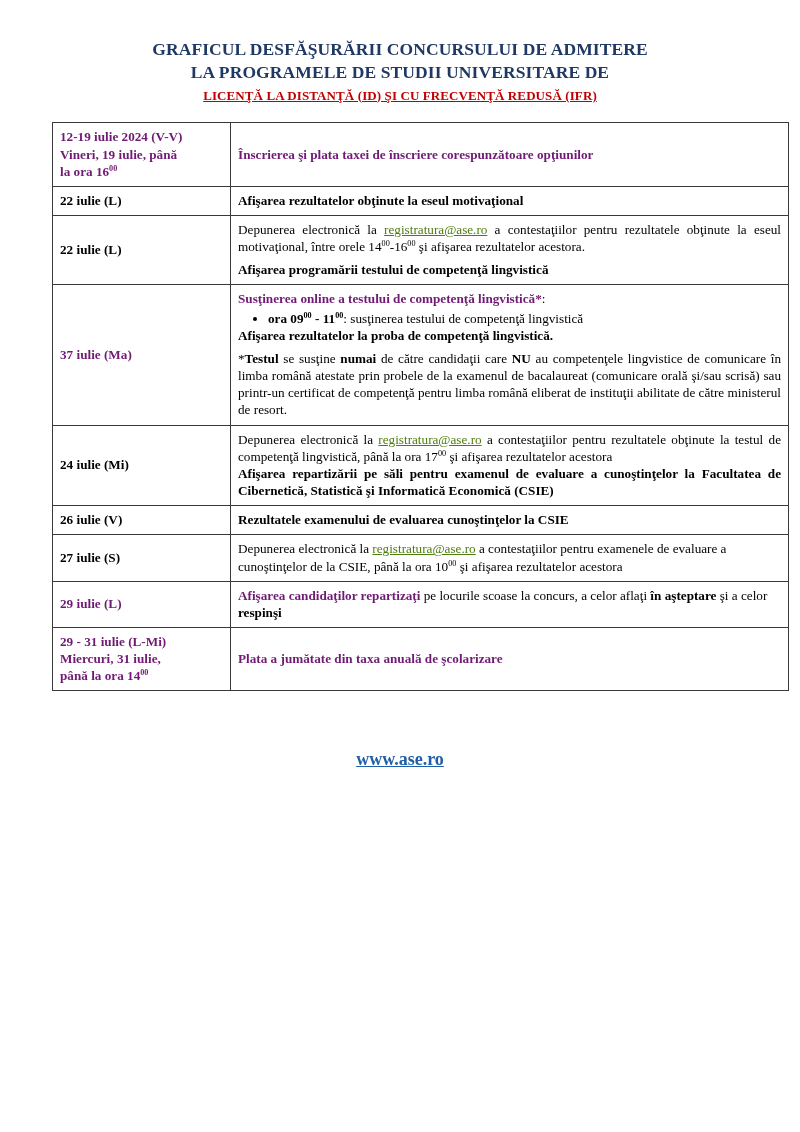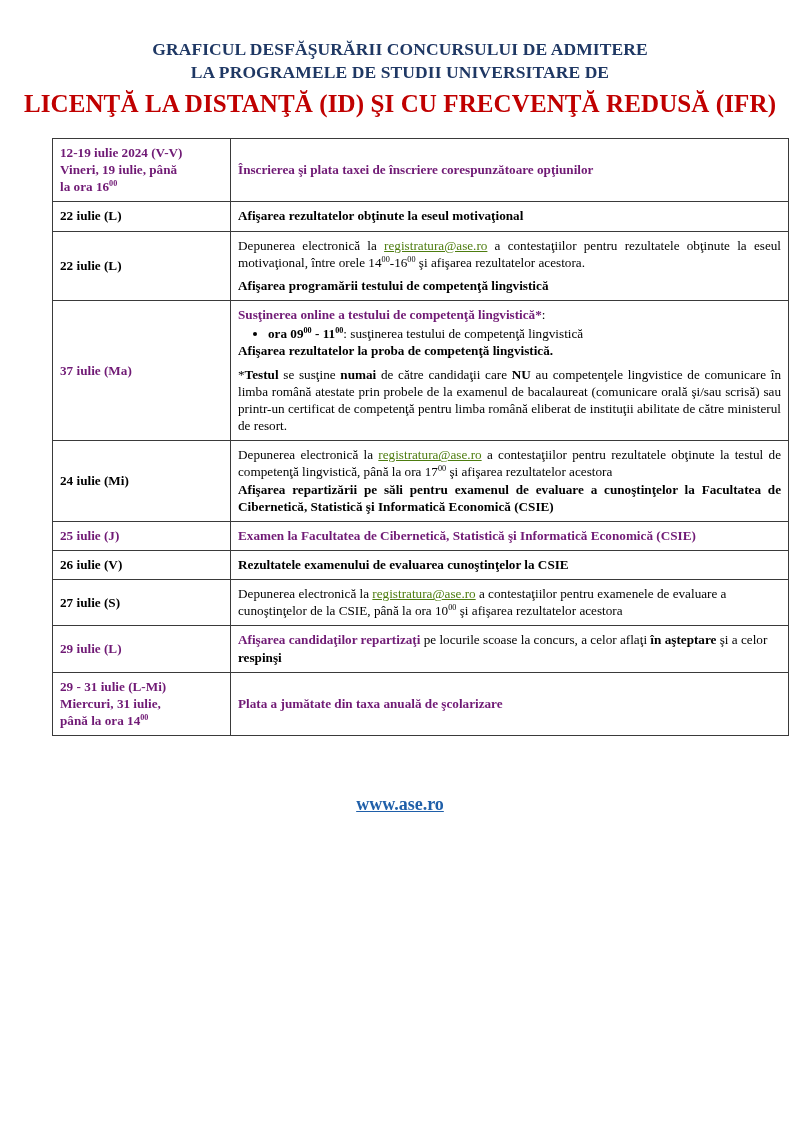--- a/index.html
+++ b/index.html
@@ -30,22 +30,23 @@
     line-height: 1.30;
   }
   .title-line {
     font-weight: bold;
     font-size: 17.5px;
     letter-spacing: 0.1px;
   }
   .title-navy { color: #1F3864; }
   .title-red {
     color: #C00000;
-    font-size: 25px;
+    font-size: 13px;
     padding-top: 4px;
+    text-decoration: underline;
   }
 
   
   table.schedule {
     border-collapse: collapse;
     width: 708px;
     margin: 18px 0 0 52px;
     table-layout: fixed;
   }
   table.schedule td {
@@ -158,26 +159,20 @@
       </tr>
 
       <tr>
         <td class="date-cell black">24 iulie (Mi)</td>
         <td class="desc-cell">
           <p class="para just tight"><span>Depunerea electronică la </span><a class="mail" href="#">registratura@ase.ro</a><span> a contestaţiilor pentru rezultatele obţinute la testul de competenţă lingvistică, până la ora 17</span><sup>00</sup><span> şi afişarea rezultatelor acestora</span></p>
           <p class="para just tight b">Afişarea repartizării pe săli pentru examenul de evaluare a cunoştinţelor la Facultatea de Cibernetică, Statistică şi Informatică Economică (CSIE)</p>
         </td>
       </tr>
 
-      <tr>
-        <td class="date-cell red">25 iulie (J)</td>
-        <td class="desc-cell">
-          <p class="para red b">Examen la Facultatea de Cibernetică, Statistică şi Informatică Economică (CSIE)</p>
-        </td>
-      </tr>
 
       <tr>
         <td class="date-cell black">26 iulie (V)</td>
         <td class="desc-cell">
           <p class="para black b">Rezultatele examenului de evaluarea cunoştinţelor la CSIE</p>
         </td>
       </tr>
 
       <tr>
         <td class="date-cell black">27 iulie (S)</td>

